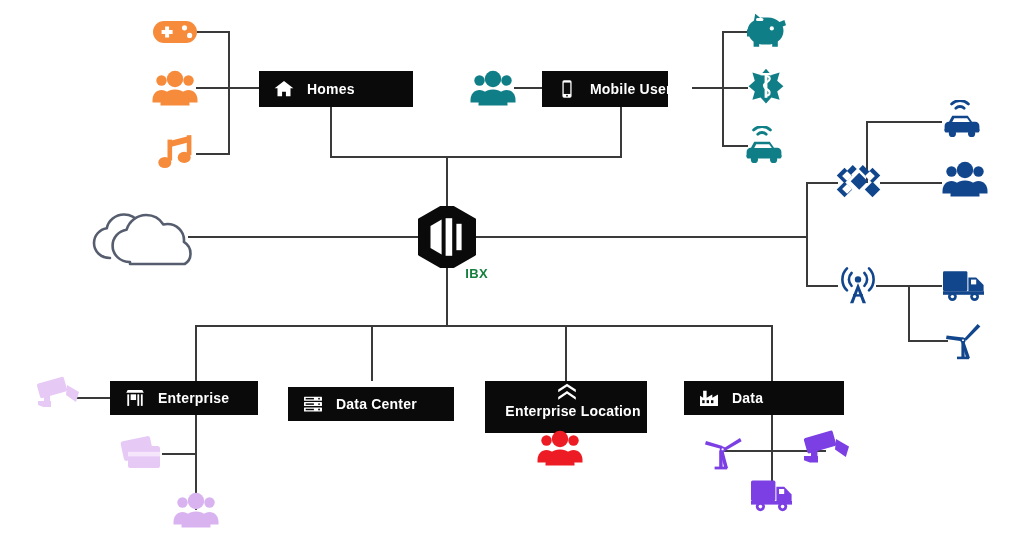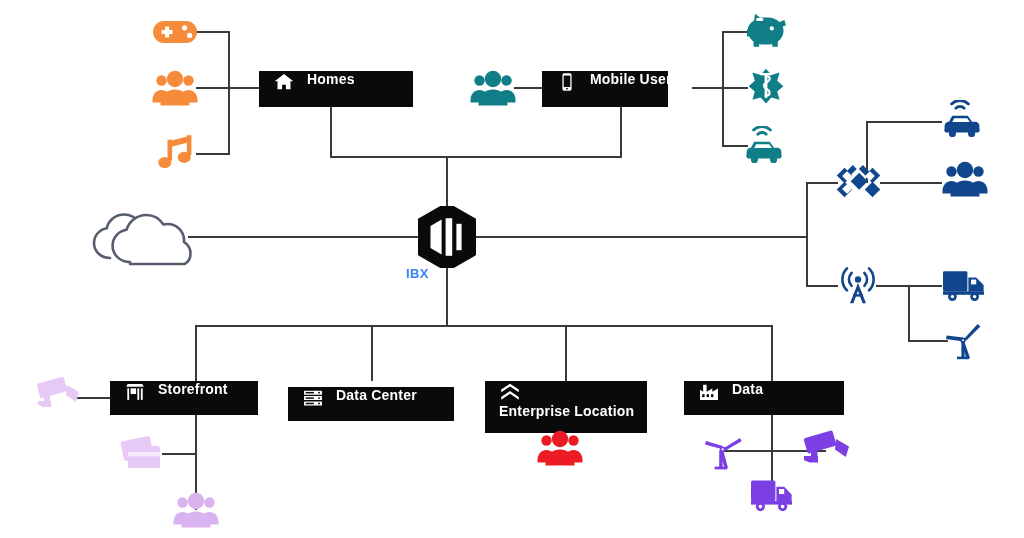--- a/index.html
+++ b/index.html
@@ -21,21 +21,21 @@
     background: #3a3a3a;
   }
   .line.h { height: 2px; }
   .line.v { width: 2px; }
 
   
   .node-box {
     position: absolute;
     background: #0a0a0a;
     display: flex;
-    align-items: flex-start;
+    align-items: center;
     box-sizing: border-box;
     padding-left: 14px;
   }
   .node-box .nb-icon {
     width: 22px;
     height: 22px;
     flex: 0 0 22px;
     display: block;
     margin-right: 12px;
   }
@@ -59,24 +59,24 @@
     left: 418px;
     top: 206px;
     width: 58px;
     height: 62px;
   }
   #ibx-caption {
     position: absolute;
     left: 406px;
     top: 266px;
     width: 82px;
-    text-align: left;
+    text-align: right;
     font-size: 13px;
     font-weight: bold;
-    color: #3b82f6;
+    color: #15803d;
     letter-spacing: .4px;
   }
 </style>
 </head>
 <body>
 
 <div id="canvas">
 
   <div class="line h" style="left:196px; top:31px; width:34px;"></div>
   <div class="line v" style="left:228px; top:31px; height:124px;"></div>
@@ -147,21 +147,21 @@
   </div>
 
   <div class="node-box" id="box-storefront" style="left:110px; top:381px; width:148px; height:34px;">
     <svg class="nb-icon" viewBox="0 0 24 24" fill="#ffffff">
       <path d="M2.4 6.4h19.2l-1.6-3.1H4.0L2.4 6.4z"></path>
       <rect x="3.6" y="8.0" width="2" height="12.6"></rect>
       <rect x="18.4" y="8.0" width="2" height="12.6"></rect>
       <rect x="14.6" y="8.0" width="2" height="12.6"></rect>
       <rect x="7.2" y="8.0" width="6" height="6.2"></rect>
     </svg>
-    <span class="nb-label">Storefront</span>
+    <span class="nb-label">Enterprise</span>
   </div>
 
   <div class="node-box" id="box-datacenter" style="left:288px; top:381px; width:166px; height:34px;margin-top:6px;">
     <svg class="nb-icon" viewBox="0 0 24 24" fill="#ffffff">
       <rect x="2.2" y="4.0" width="19.6" height="4.4" rx="0.6"></rect>
       <rect x="2.2" y="9.9" width="19.6" height="4.4" rx="0.6"></rect>
       <rect x="2.2" y="15.8" width="19.6" height="4.4" rx="0.6"></rect>
       <rect x="4.0" y="5.4" width="9.0" height="1.6" fill="#0a0a0a"></rect>
       <rect x="4.0" y="11.3" width="9.0" height="1.6" fill="#0a0a0a"></rect>
       <rect x="4.0" y="17.2" width="9.0" height="1.6" fill="#0a0a0a"></rect>

